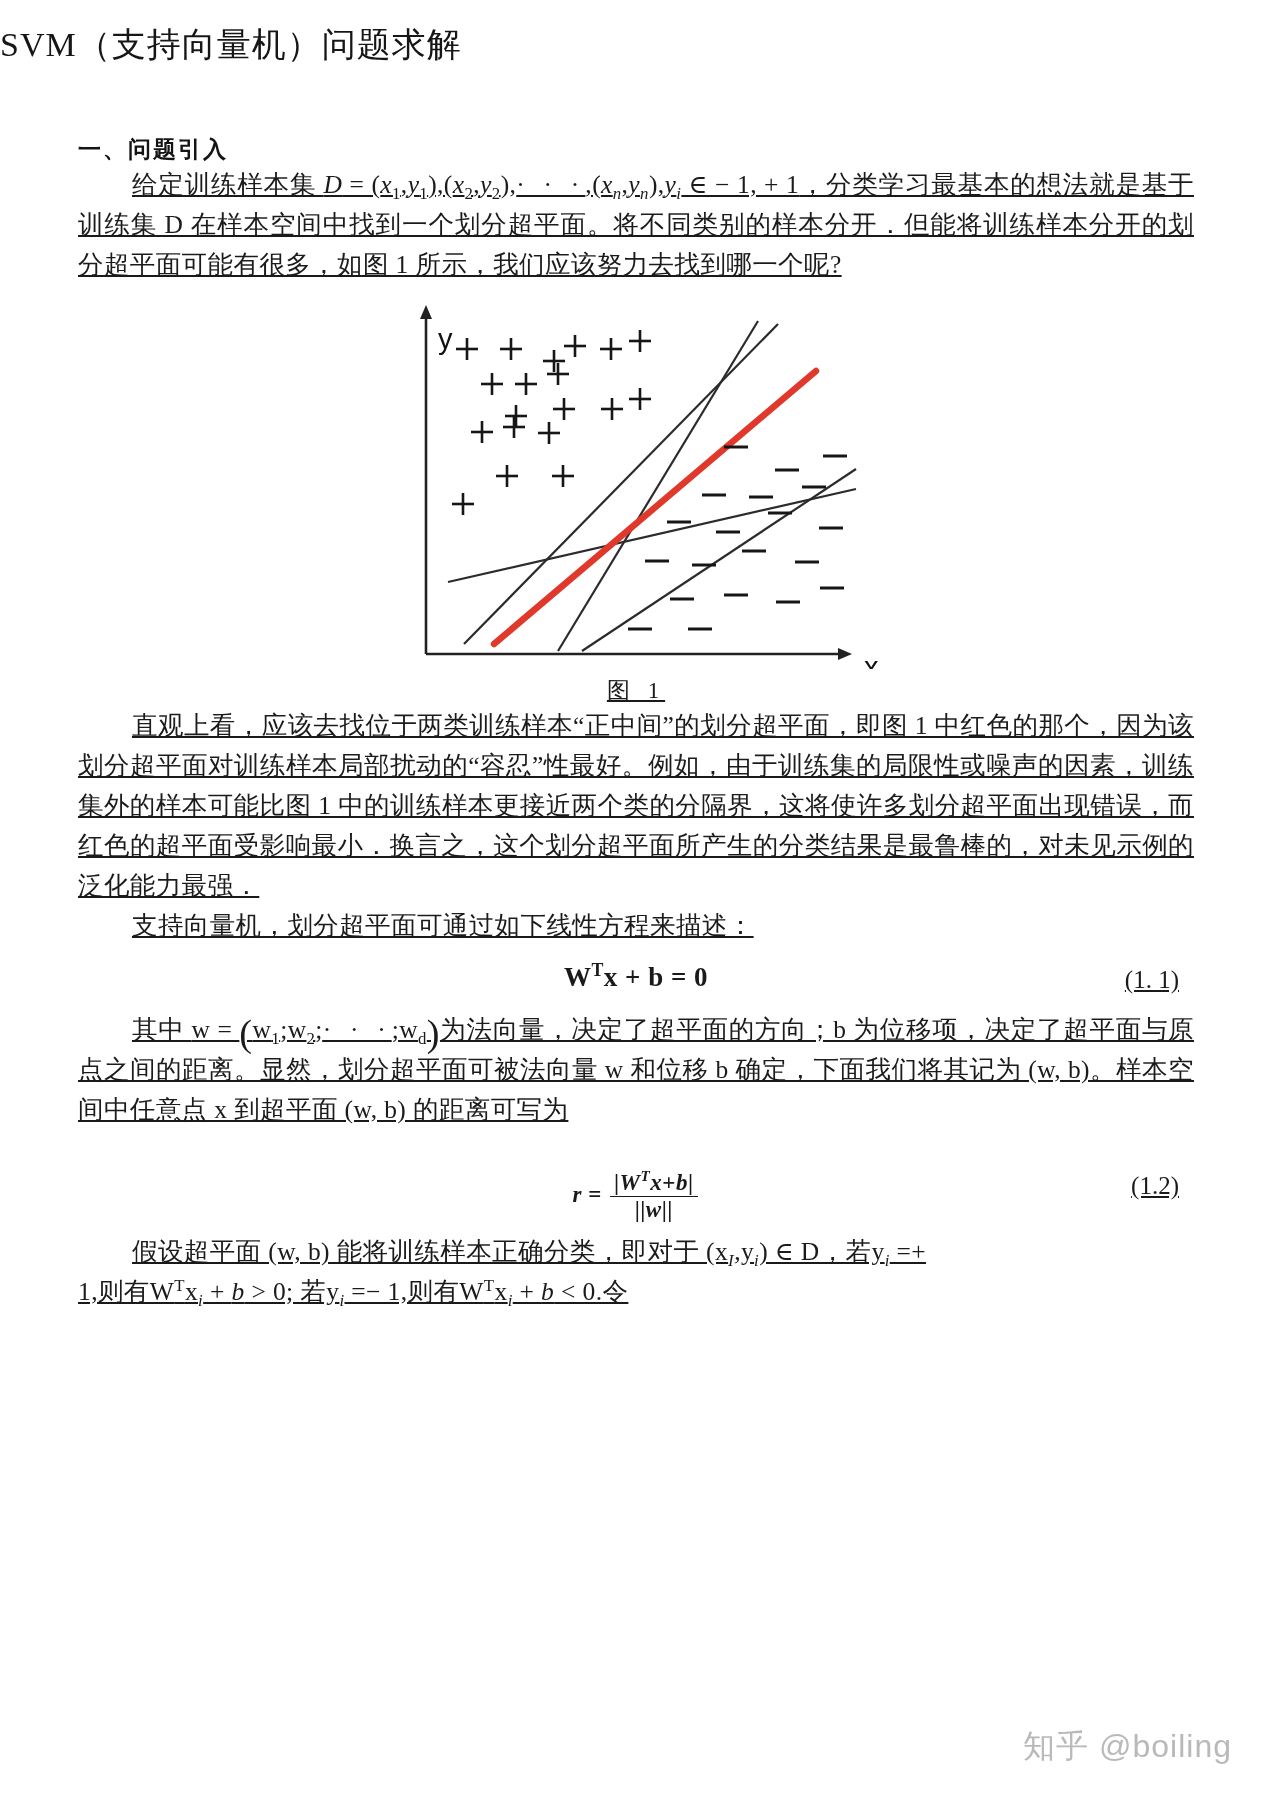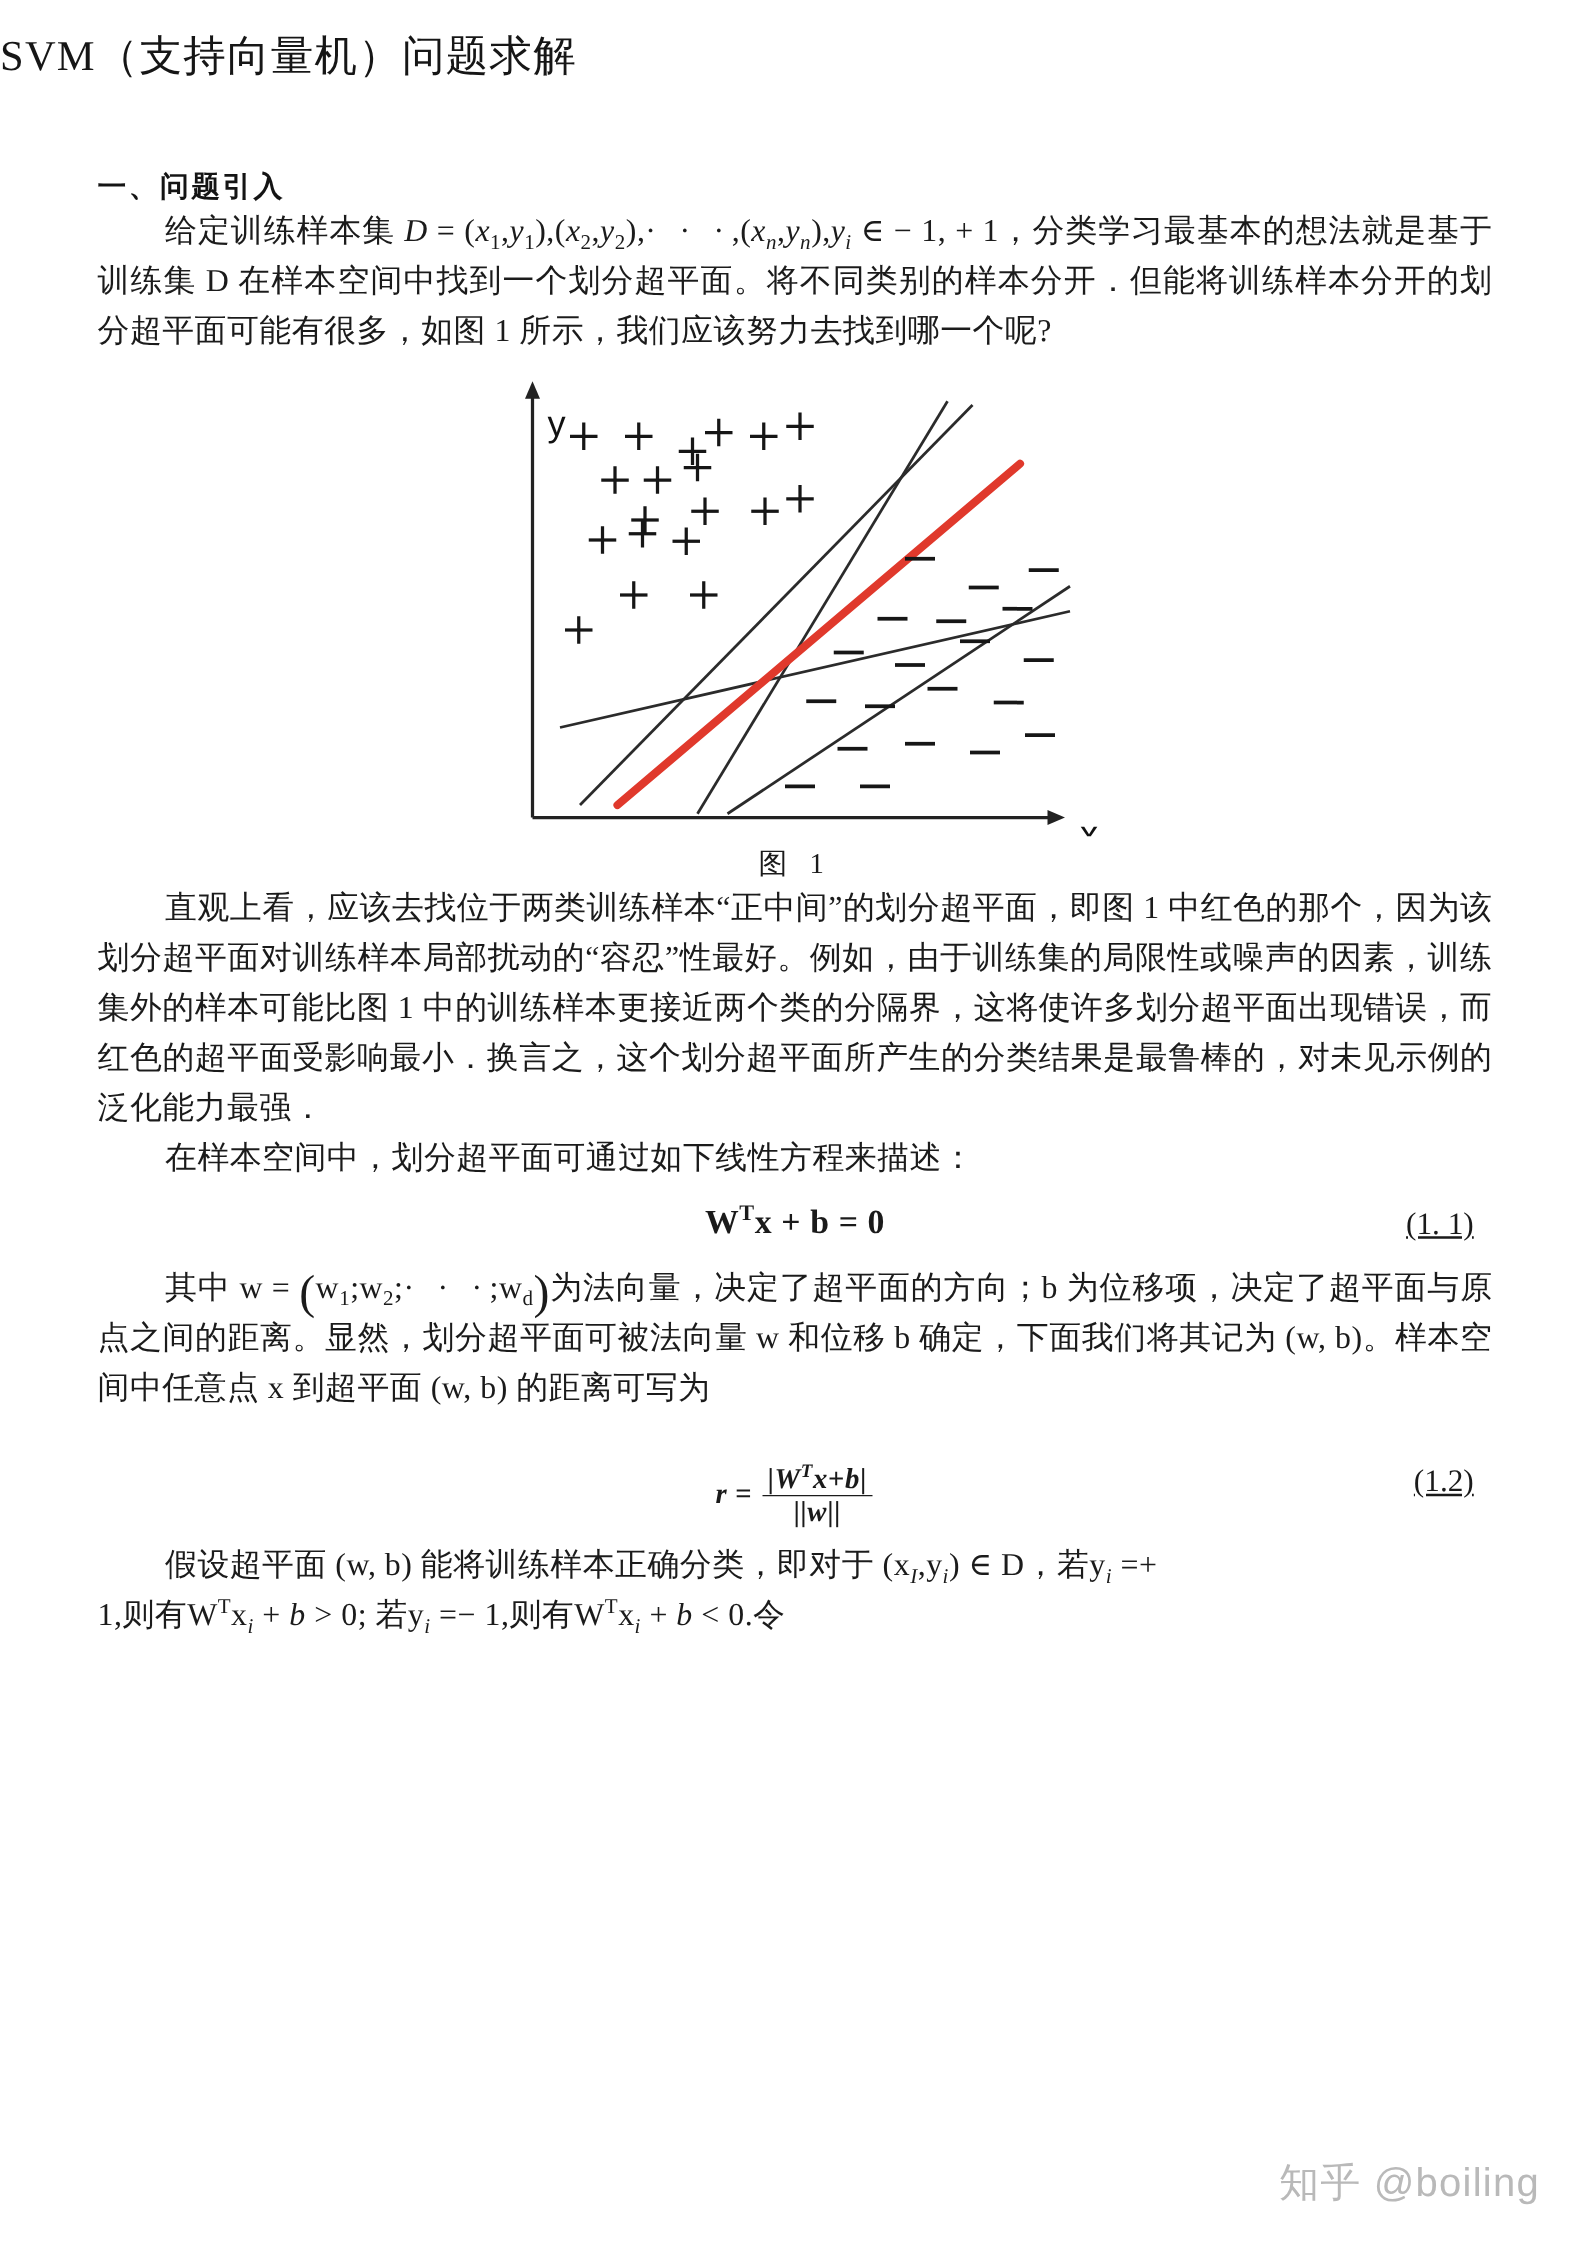--- a/index.html
+++ b/index.html
@@ -30,20 +30,21 @@
   .section-heading{
     margin:66px 0 0 78px;
     font-size:23px;
     font-weight:700;
     letter-spacing:2px;
     color:#141414;
   }
   
   .body-block{
     margin:0 72px 0 78px;
+    text-decoration:underline;
   }
   p.para{
     margin:0;
     font-size:25.5px;
     line-height:40px;
     text-align:justify;
     text-justify:inter-character;
     letter-spacing:0.4px;
     color:#1b1b1b;
   }
@@ -266,21 +267,21 @@
 
           <line x1="242" y1="330" x2="266" y2="330"></line>
           <line x1="302" y1="330" x2="326" y2="330"></line>
         </g>
       </svg>
       <div class="figure-caption">图  1</div>
     </div>
 
     <p class="para indent p2">直观上看，应该去找位于两类训练样本“正中间”的划分超平面，即图 1 中红色的那个，因为该划分超平面对训练样本局部扰动的“容忍”性最好。例如，由于训练集的局限性或噪声的因素，训练集外的样本可能比图 1 中的训练样本更接近两个类的分隔界，这将使许多划分超平面出现错误，而红色的超平面受影响最小．换言之，这个划分超平面所产生的分类结果是最鲁棒的，对未见示例的泛化能力最强．</p>
 
-    <p class="para indent p3">在样本空间中，划分超平面可通过如下线性方程来描述：</p>
+    <p class="para indent p3">支持向量机，划分超平面可通过如下线性方程来描述：</p>
   </div>
 
   <div class="equation-row">
     <div class="eq"><span class="mu">W<sup>T</sup>x + b = 0</span></div>
     <div class="eqnum">(1. 1)</div>
   </div>
 
   <div class="body-block">
 
     <p class="para indent p4"><span>其中 </span><span class="mu">w = <span class="bigparen">(</span>w<sub>1</sub>;w<sub>2</sub>;<span class="dots">· · ·</span>;w<sub>d</sub><span class="bigparen">)</span></span><span>为法向量，决定了超平面的方向；b 为位移项，决定了超平面与原点之间的距离。显然，划分超平面可被法向量 w 和位移 b 确定，下面我们将其记为 (w, b)。样本空间中任意点 x 到超平面 (w, b) 的距离可写为</span></p>

